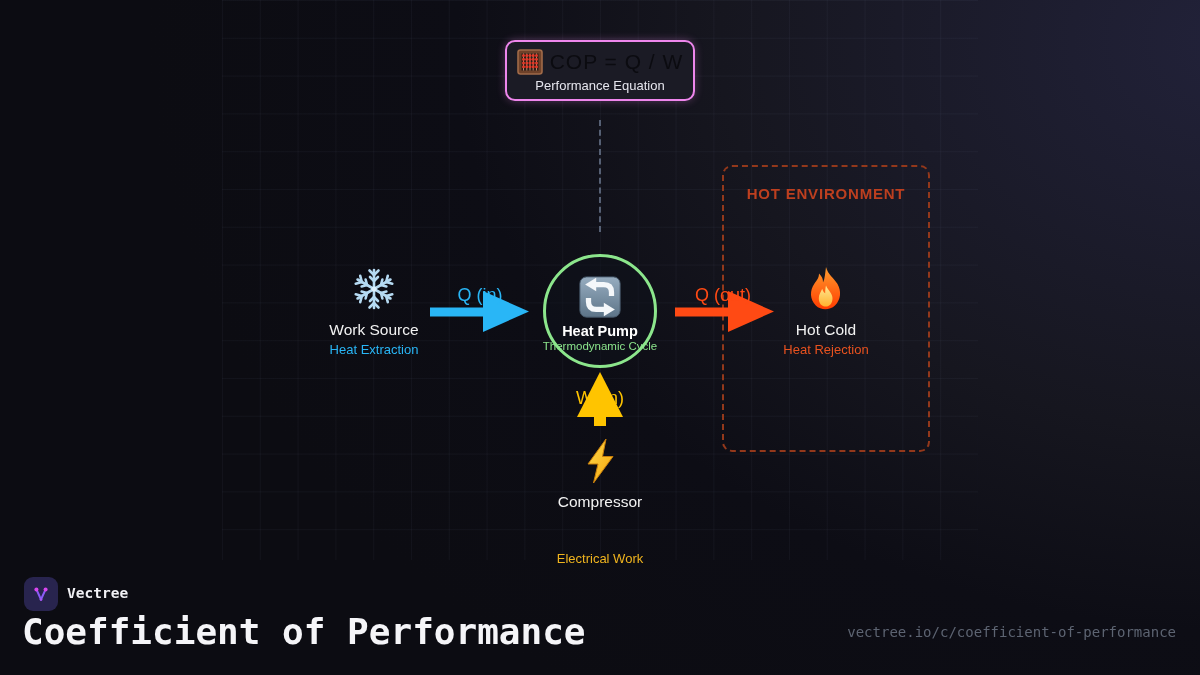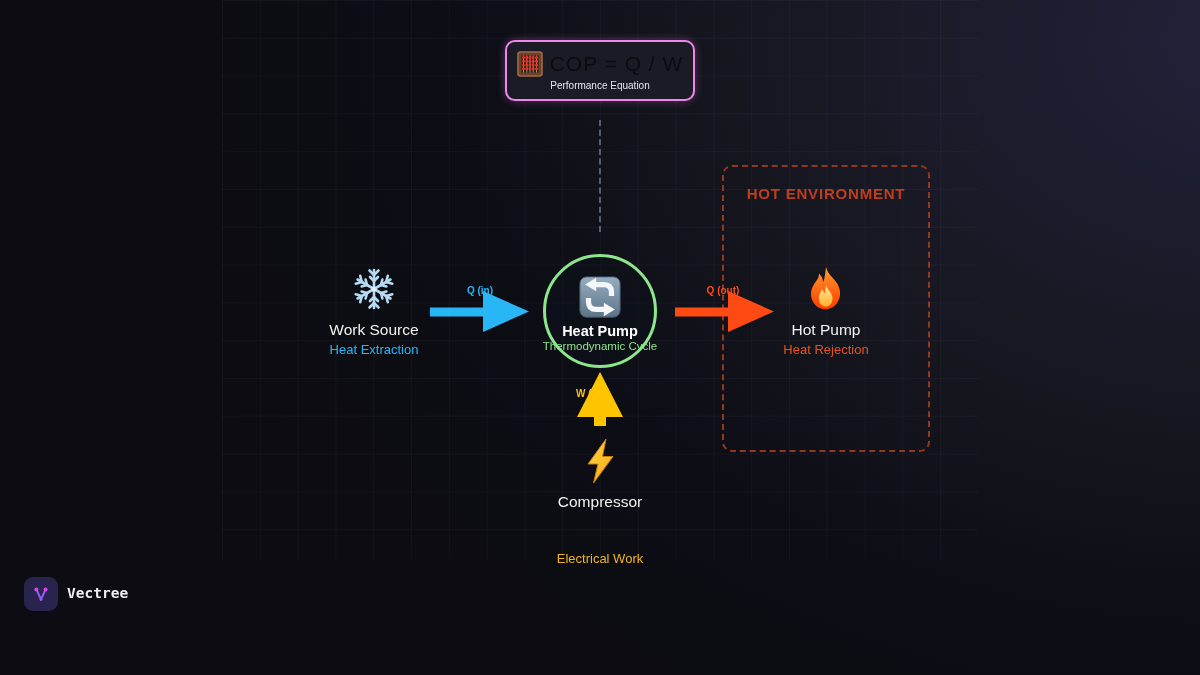--- a/index.html
+++ b/index.html
@@ -19,21 +19,21 @@
   }
   
   .eq-card{
     position:absolute;left:505px;top:40px;width:190px;height:61px;box-sizing:border-box;
     background:#1b1b25;border:2px solid #ee86ec;border-radius:10px;
     box-shadow:0 0 9px rgba(238,134,236,0.30);
     display:flex;flex-direction:column;align-items:center;justify-content:center;gap:3px;
   }
   .eq-row{display:flex;align-items:center;gap:7px;}
   .eq-formula{font-size:21px;letter-spacing:1px;color:#0b0b10;font-weight:400;}
-  .eq-sub{font-size:10px;color:#e6e6ee;}
+  .eq-sub{font-size:13px;color:#e6e6ee;}
   .connector{
     position:absolute;left:599px;top:120px;height:112px;width:0;
     border-left:2px dashed #566074;
   }
   
   .env{position:absolute;top:165px;width:208px;height:287px;box-sizing:border-box;border-radius:10px;}
   .env.cold{left:270px;border:2px dashed #1c5e78;}
   .env.hot{left:722px;border:2px dashed #93381b;}
   .env-title{
     position:absolute;top:18px;left:0;width:100%;text-align:center;
@@ -57,21 +57,21 @@
     border:3px solid #8ce68c;border-radius:50%;background:rgba(15,18,28,0.55);
     display:flex;flex-direction:column;align-items:center;justify-content:center;padding-top:4px;
   }
   .pump-label{margin-top:3px;font-size:14.5px;font-weight:bold;color:#ffffff;}
   .pump-sub{margin-top:1px;font-size:11.5px;color:#8ce68c;white-space:nowrap;text-align:center;}
   
   .arrow{position:absolute;}
   .arrow.qin{left:430px;top:289px;}
   .arrow.qout{left:675px;top:289px;}
   .arrow.win{left:576px;top:372px;}
-  .flow-label{position:absolute;font-size:10px;font-weight:bold;width:80px;text-align:center;}
+  .flow-label{position:absolute;font-size:18px;font-weight:normal;width:80px;text-align:center;}
   .flow-label.qin{left:440px;top:285px;color:#29b6f6;}
   .flow-label.qout{left:683px;top:285px;color:#ff4a14;}
   .flow-label.win{left:576px;top:388px;width:90px;text-align:left;color:#ffc400;}
   
   .logo{
     position:absolute;left:24px;top:577px;width:34px;height:34px;border-radius:9px;
     background:#28244e;display:flex;align-items:center;justify-content:center;
   }
   .brand{
     position:absolute;left:67px;top:585px;
@@ -177,21 +177,21 @@
           </linearGradient>
           <linearGradient id="fireIn" x1="0" y1="0" x2="0" y2="1">
             <stop offset="0" stop-color="#ffe894"></stop>
               <stop offset="1" stop-color="#ffb22e"></stop>
           </linearGradient>
         </defs>
         <path d="M20 1 C22 9 28 12 31.5 18 C35.5 25 35 33.5 29 39.5 C23.5 44.5 15 44.5 9.8 39.5 C3.8 33.5 3.5 24.5 8.5 17.5 C10.8 14.3 13 12 13 7.5 C16 10.5 17.2 13 17 16.5 C19 12.5 19.2 6.5 20 1 Z" fill="url(#fireG)"></path>
         <path d="M20 19.5 C22.3 25 26.5 27.2 26.5 32.2 C26.5 37.4 23.4 40.6 19.8 40.6 C15.8 40.6 12.8 37.4 12.8 32.2 C12.8 28.2 15 26 16.2 22.8 C17.2 25.8 18.2 27 19.2 27.2 C19.2 24.8 19.3 22 20 19.5 Z" fill="url(#fireIn)"></path>
       </svg>
     </span>
-    <div class="node-label">Hot Pump</div>
+    <div class="node-label">Hot Cold</div>
     <div class="node-sub">Heat Rejection</div>
   </div>
 
   <div class="pump">
     <span>
       <svg class="icon" width="46" height="46" viewBox="0 0 48 48">
         <defs>
           <linearGradient id="cyc" x1="0" y1="0" x2="0" y2="1">
             <stop offset="0" stop-color="#97adc0"></stop>
               <stop offset="1" stop-color="#5d7488"></stop>
@@ -252,13 +252,15 @@
     <span>
       <svg class="icon" width="22" height="22" viewBox="0 0 24 24">
         <path d="M7 7 L12 18 L17 7" fill="none" stroke="#8b5cf6" stroke-width="2.2" stroke-linecap="round" stroke-linejoin="round"></path>
         <circle cx="7" cy="7" r="2.2" fill="#d946ef"></circle>
         <circle cx="17" cy="7" r="2.2" fill="#d946ef"></circle>
         <circle cx="12" cy="18" r="1.5" fill="#a855f7"></circle>
       </svg>
     </span>
   </div>
   <div class="brand">Vectree</div>
+  <div class="page-title">Coefficient of Performance</div>
+  <div class="page-url">vectree.io/c/coefficient-of-performance</div>
 </div>
 
 </body></html>

